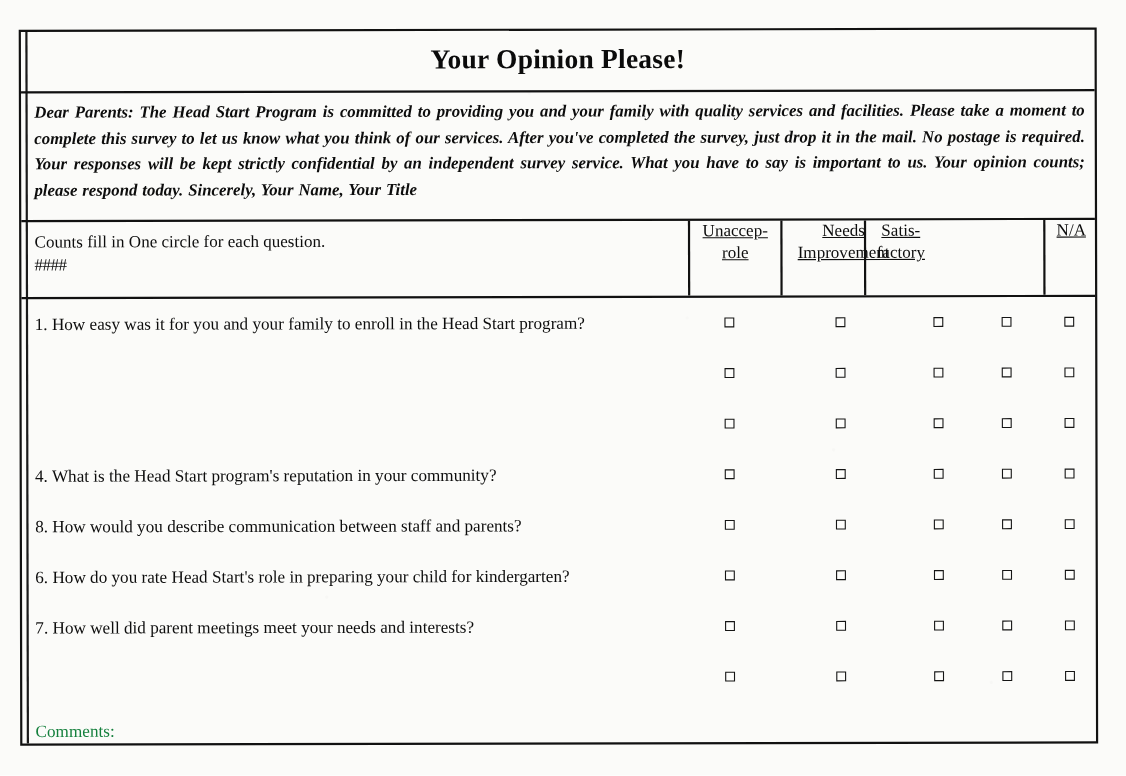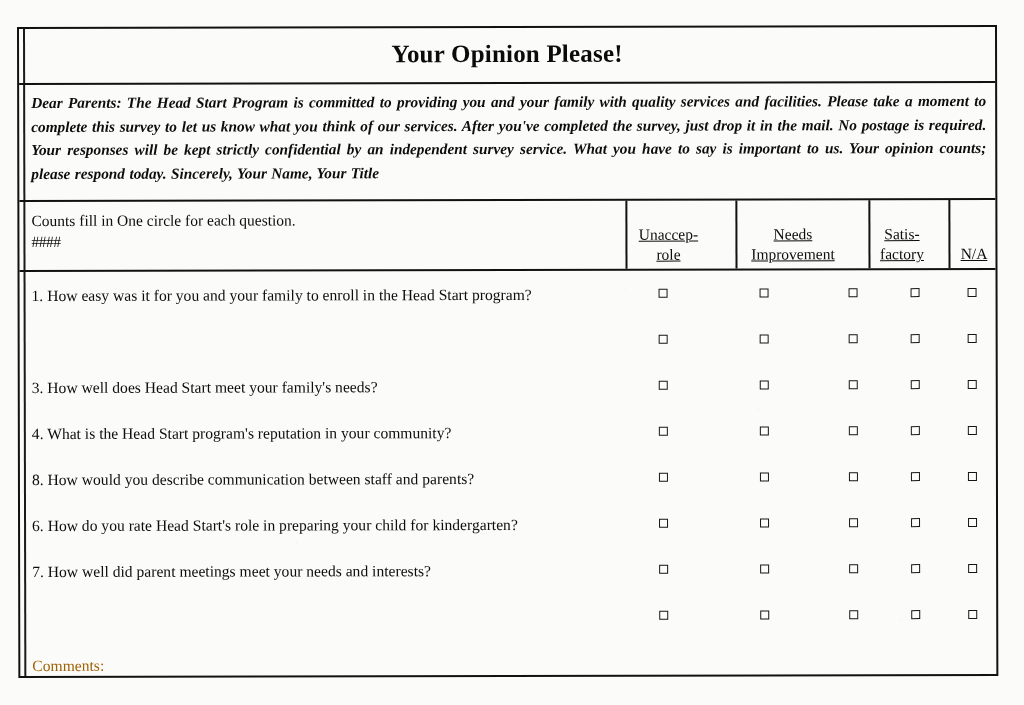--- a/index.html
+++ b/index.html
@@ -120,21 +120,21 @@
     letter-spacing: -.5px;
   }
   .col-head {
     position: absolute;
     top: 0;
     bottom: 0;
     border-left: 2px solid #111;
     display: flex;
     flex-direction: column;
     align-items: center;
-    justify-content: flex-end;
+    justify-content: flex-start;
     padding-bottom: 4px;
     box-sizing: border-box;
     font-size: 15.5px;
     line-height: 20px;
     color: #0d0d0d;
   }
   .col-head span {
     text-decoration: underline;
     text-underline-offset: 1px;
     white-space: nowrap;
@@ -170,21 +170,21 @@
     box-sizing: border-box;
   }
 
   
   .comments-row {
     position: absolute;
     left: 12px;
     bottom: 4px;
     font-size: 15.6px;
     line-height: 20px;
-    color: #a16207;
+    color: #15803d;
   }
 </style>
 </head>
 <body>
 
 <div id="scan-page"></div>
 <div id="scan-noise"></div>
 
 <div id="survey-frame">
 
@@ -200,26 +200,26 @@
     <div class="header-prompt">
       <span>Counts fill in One circle for each question.</span>
       <span class="hash-line">####</span>
     </div>
 
     <div class="col-head" style="left:606px; width:84px;">
       <span>Unaccep-</span>
       <span>role</span>
     </div>
 
-    <div class="col-head" style="left:690px; width:113px;margin-left:26px;">
+    <div class="col-head" style="left:690px; width:113px;">
       <span>Needs</span>
       <span>Improvement</span>
     </div>
 
-    <div class="col-head" style="left:849px; width:65px;">
+    <div class="col-head" style="left:766px; width:65px;">
       <span>Satis-</span>
       <span>factory</span>
     </div>
 
 
     <div class="col-head" style="left:929px; width:49px;font-family:Liberation Serif, serif;">
       <span>N/A</span>
     </div>
   </div>
 
@@ -236,21 +236,20 @@
 
     <div class="q-row" style="top:60px;">
       <div class="opt-box" style="left:639px;"></div>
       <div class="opt-box" style="left:740px;"></div>
       <div class="opt-box" style="left:829px;"></div>
       <div class="opt-box" style="left:891px;"></div>
       <div class="opt-box" style="left:948px;"></div>
     </div>
 
     <div class="q-row" style="top:106px;">
-      <div class="q-text">3. How well does Head Start meet your family's needs?</div>
       <div class="opt-box" style="left:639px;"></div>
       <div class="opt-box" style="left:740px;"></div>
       <div class="opt-box" style="left:829px;"></div>
       <div class="opt-box" style="left:891px;"></div>
       <div class="opt-box" style="left:948px;"></div>
     </div>
 
     <div class="q-row" style="top:152px;">
       <div class="q-text">4. What is the Head Start program's reputation in your community?</div>
       <div class="opt-box" style="left:639px;"></div>

